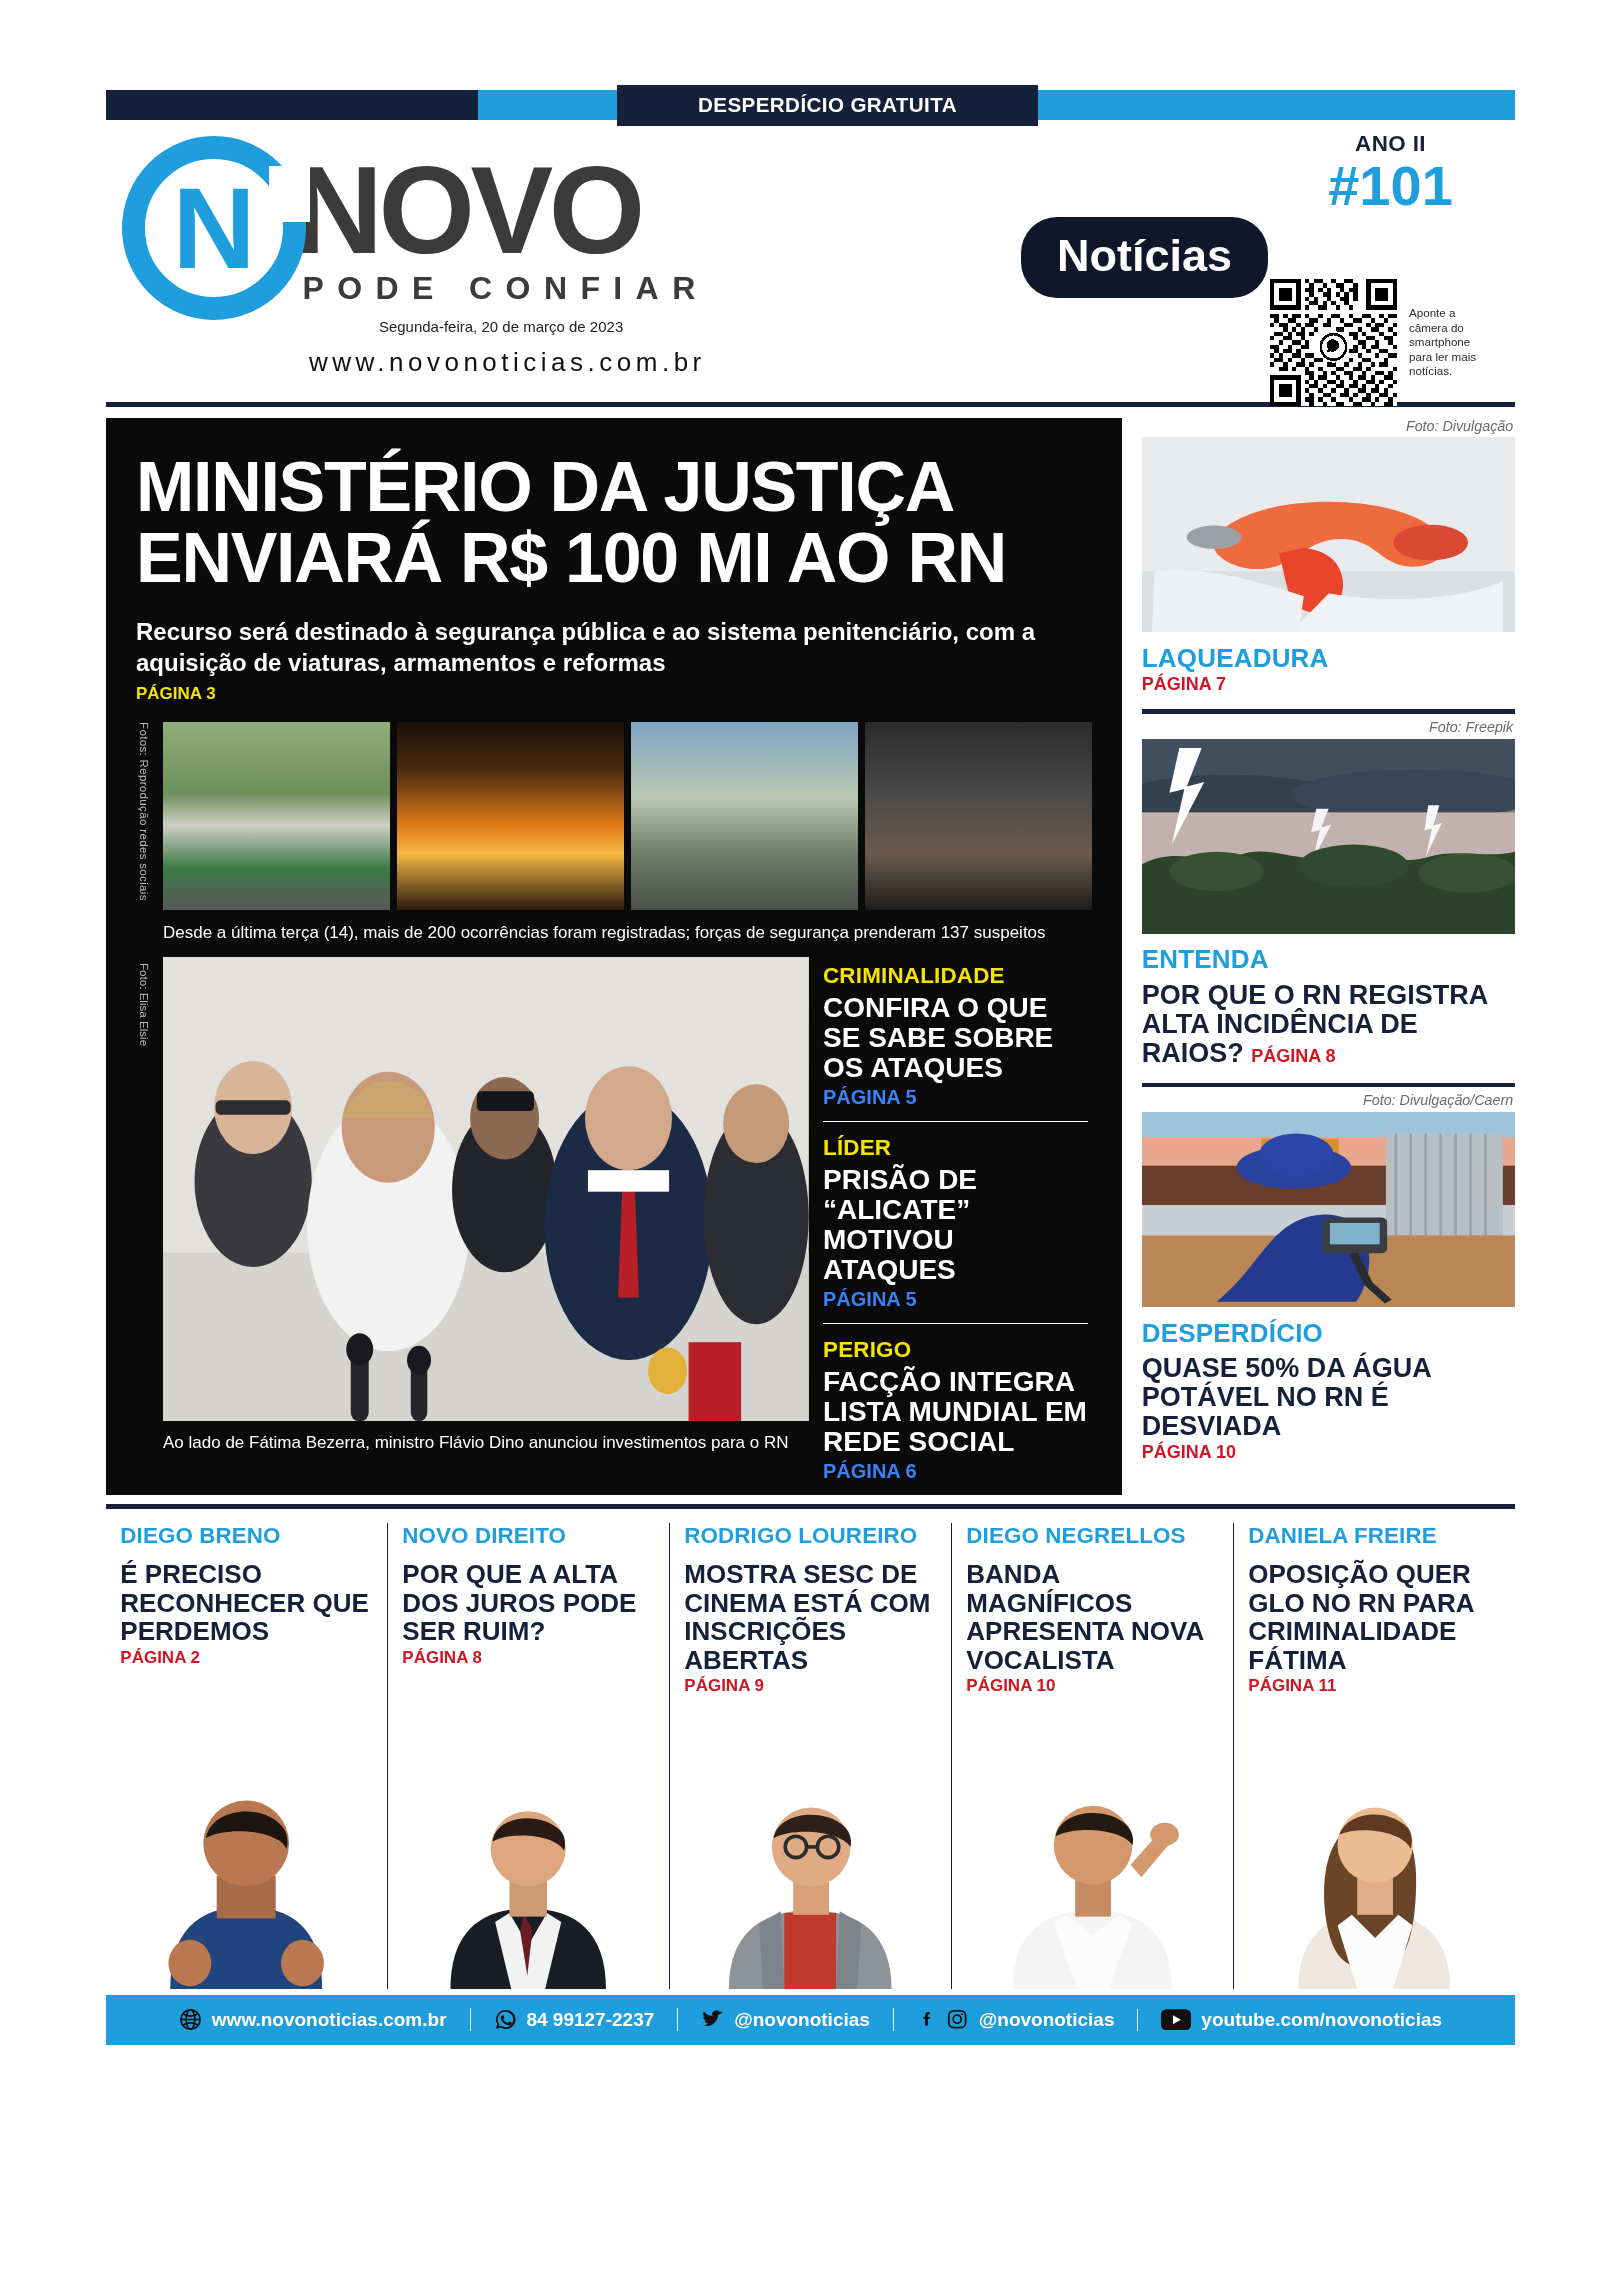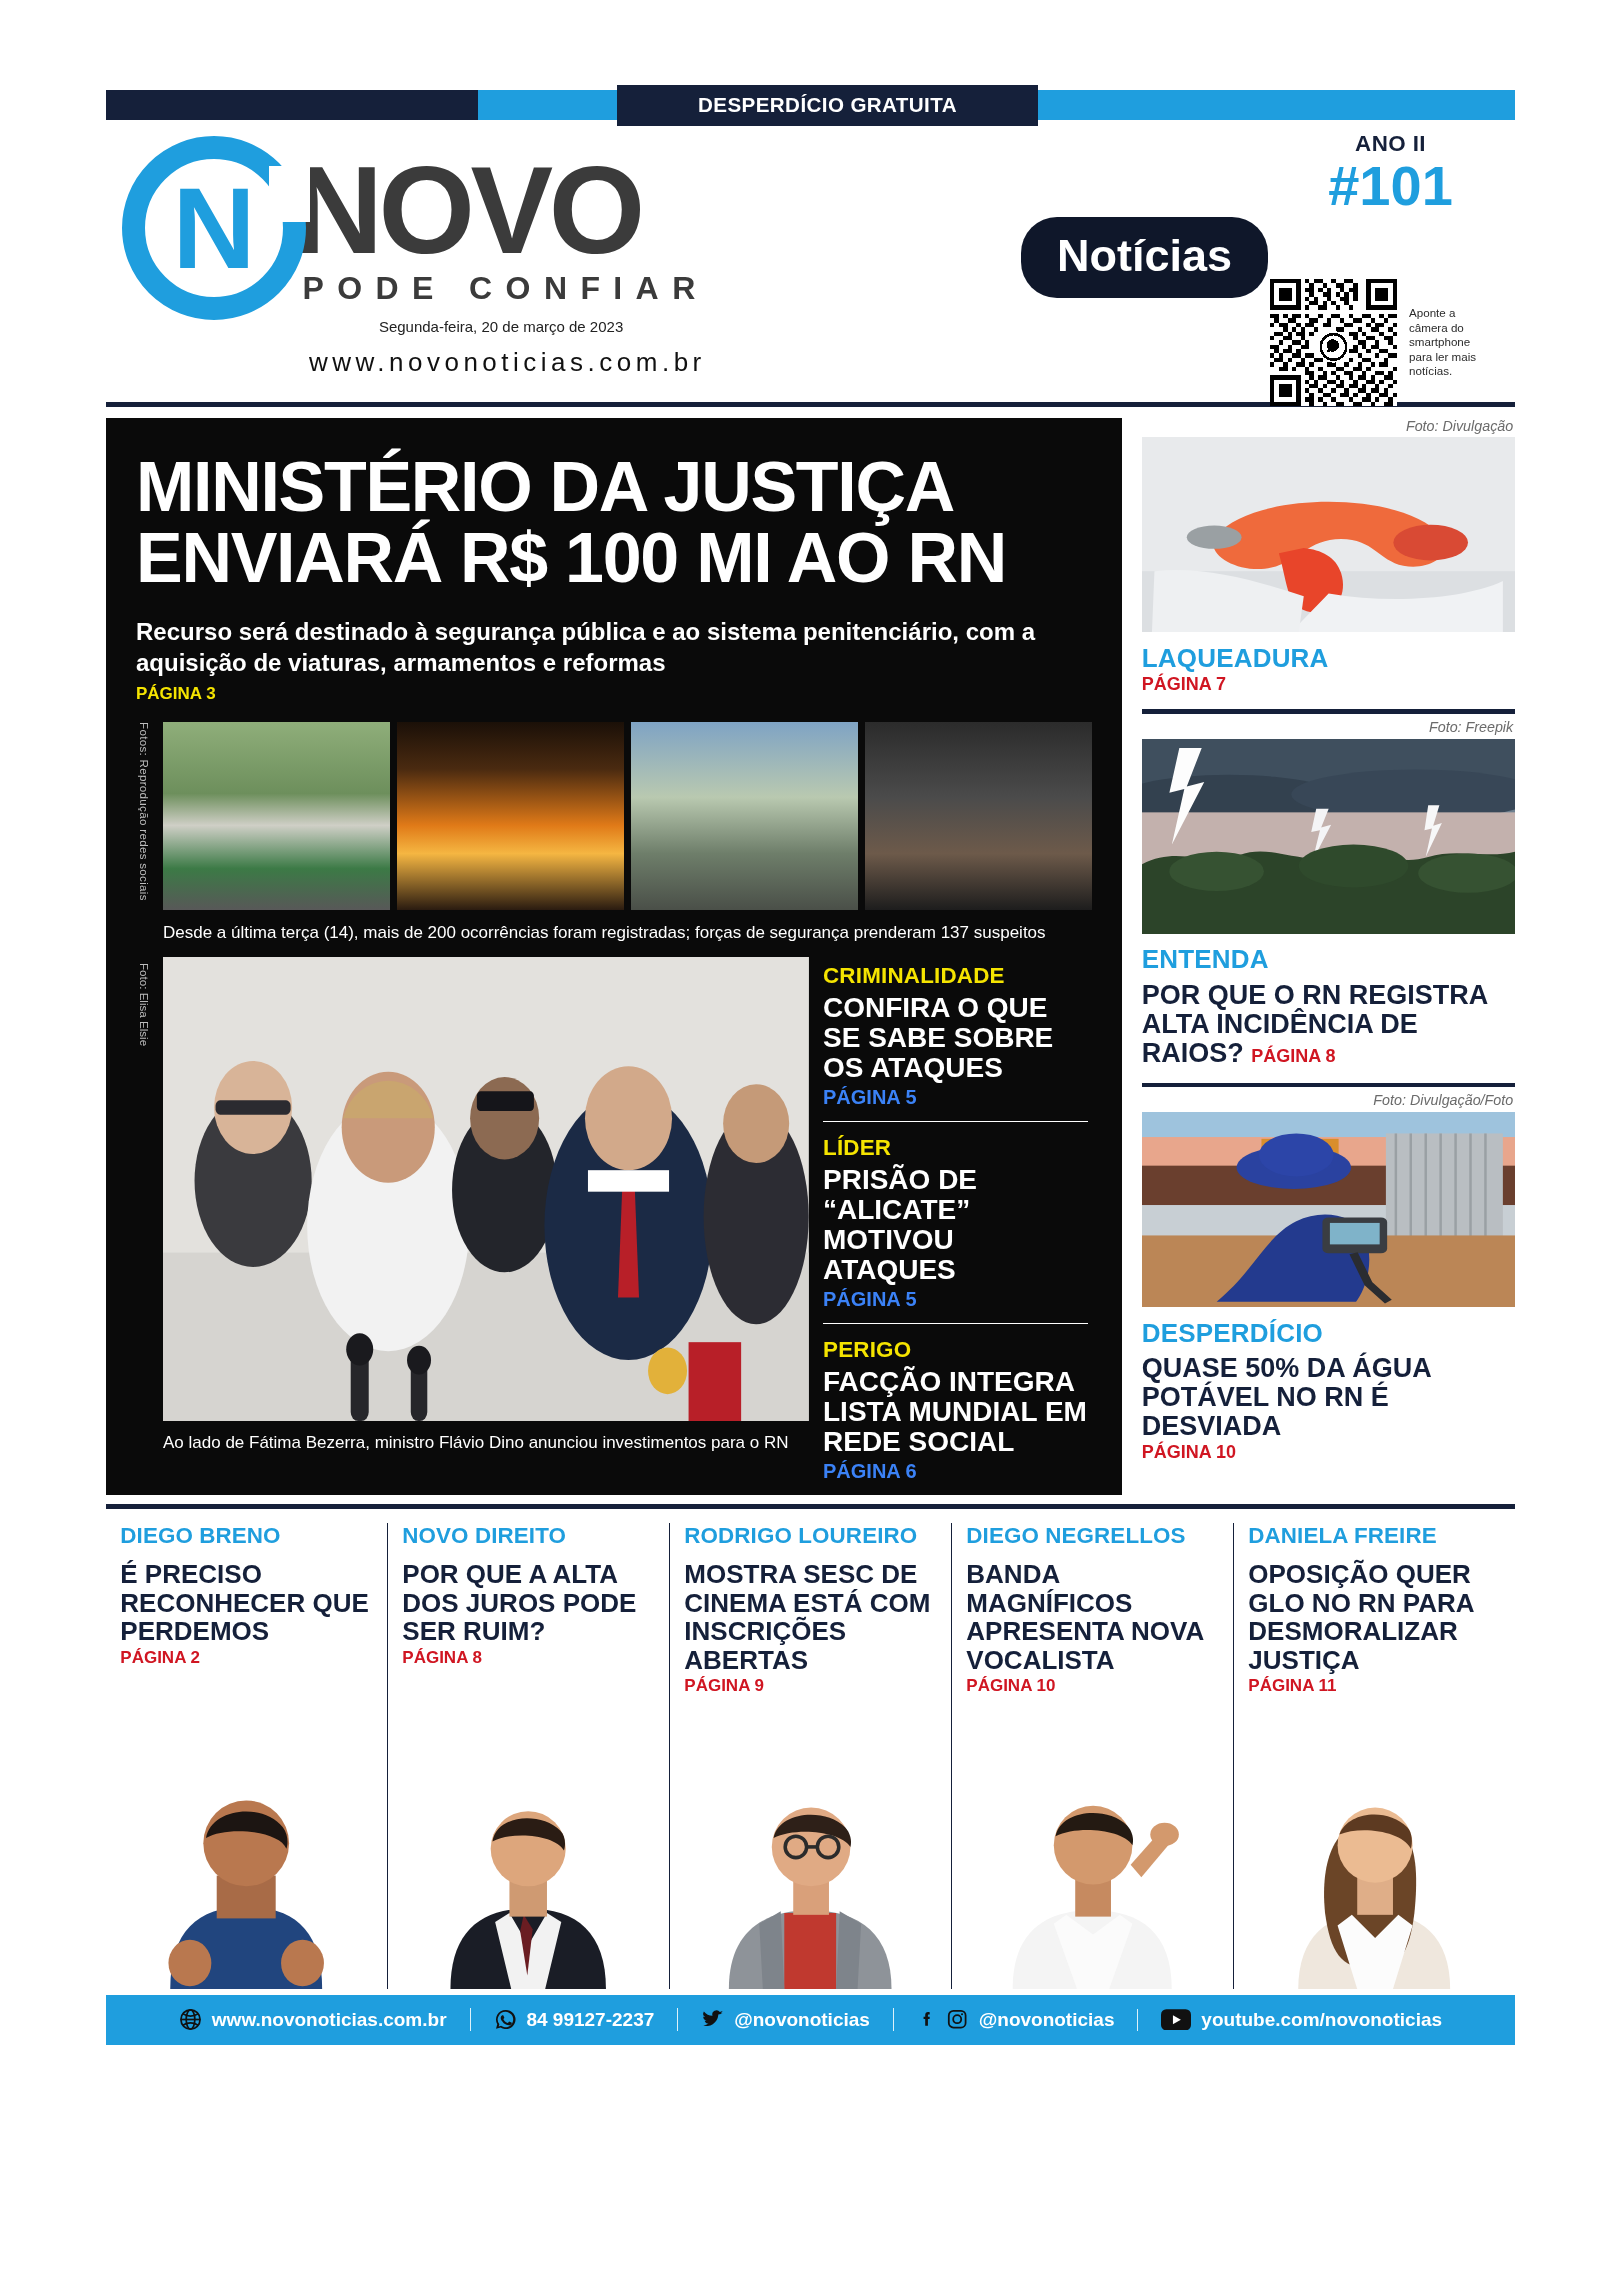--- a/index.html
+++ b/index.html
@@ -532,21 +532,21 @@
         <div class="side-kicker">ENTENDA</div>
         <div class="side-title">
           <span>POR QUE O RN REGISTRA ALTA INCIDÊNCIA DE RAIOS?</span>
           <span class="side-pg inline">PÁGINA 8</span>
         </div>
       </div>
 
       <div class="side-rule"></div>
 
       <div class="side-item">
-        <div class="side-credit">Foto: Divulgação/Foto</div>
+        <div class="side-credit">Foto: Divulgação/Caern</div>
         <div class="side-photo img-caern">
           <svg width="100%" height="100%" viewBox="0 0 300 218" preserveAspectRatio="none" aria-hidden="true">
             <rect width="300" height="218" fill="#c8cfd4"></rect>
             <rect y="0" width="300" height="34" fill="#9ec3dd"></rect>
             <rect y="28" width="300" height="42" fill="#e8a68c"></rect>
             <rect y="60" width="300" height="44" fill="#6a3f2e"></rect>
             <rect x="96" y="30" width="62" height="40" fill="#d98e2c"></rect>
             <rect x="196" y="24" width="94" height="118" fill="#b9bec2"></rect>
             <g stroke="#9aa0a4" stroke-width="2">
               <line x1="204" y1="24" x2="204" y2="142"></line>
@@ -640,21 +640,21 @@
           <path d="M84 64c6-30 58-34 80-12 6 6 8 16 6 22-12-18-62-22-86-10z" fill="#241a12"></path>
           <path d="M168 96l30-34 14 10-32 38z" fill="#d3996d"></path>
           <ellipse cx="206" cy="62" rx="16" ry="13" fill="#d3996d"></ellipse>
           <path d="M96 152l30 22 30-22 14 10-26 73h-36l-26-73z" fill="#fbfbfb"></path>
         </svg>
       </div>
     </div>
 
     <div class="cl">
       <div class="cl-name">DANIELA FREIRE</div>
-      <div class="cl-title">OPOSIÇÃO QUER GLO NO RN PARA DESMORALIZAR JUSTIÇA</div>
+      <div class="cl-title">OPOSIÇÃO QUER GLO NO RN PARA CRIMINALIDADE FÁTIMA</div>
       <div class="cl-pg">PÁGINA 11</div>
       <div class="cl-photo">
         <svg width="100%" height="100%" viewBox="0 0 250 235" preserveAspectRatio="xMidYMax meet" aria-hidden="true">
           <path d="M40 235c0-58 32-86 85-86s85 28 85 86z" fill="#efe7dd"></path>
           <path d="M70 150c-6-60 12-104 56-104s50 44 44 104c-6 48-18 62-50 62s-44-18-50-62z" fill="#6b4527"></path>
           <rect x="106" y="108" width="40" height="44" fill="#dfae88"></rect>
           <circle cx="126" cy="74" r="42" fill="#ebbb92"></circle>
           <path d="M86 62c10-26 54-30 76-8 6 6 6 18 4 24-10-20-56-26-80-16z" fill="#5d3a21"></path>
           <path d="M100 152l26 26 26-26 16 12-22 71h-40l-22-71z" fill="#fcfcfc"></path>
         </svg>

